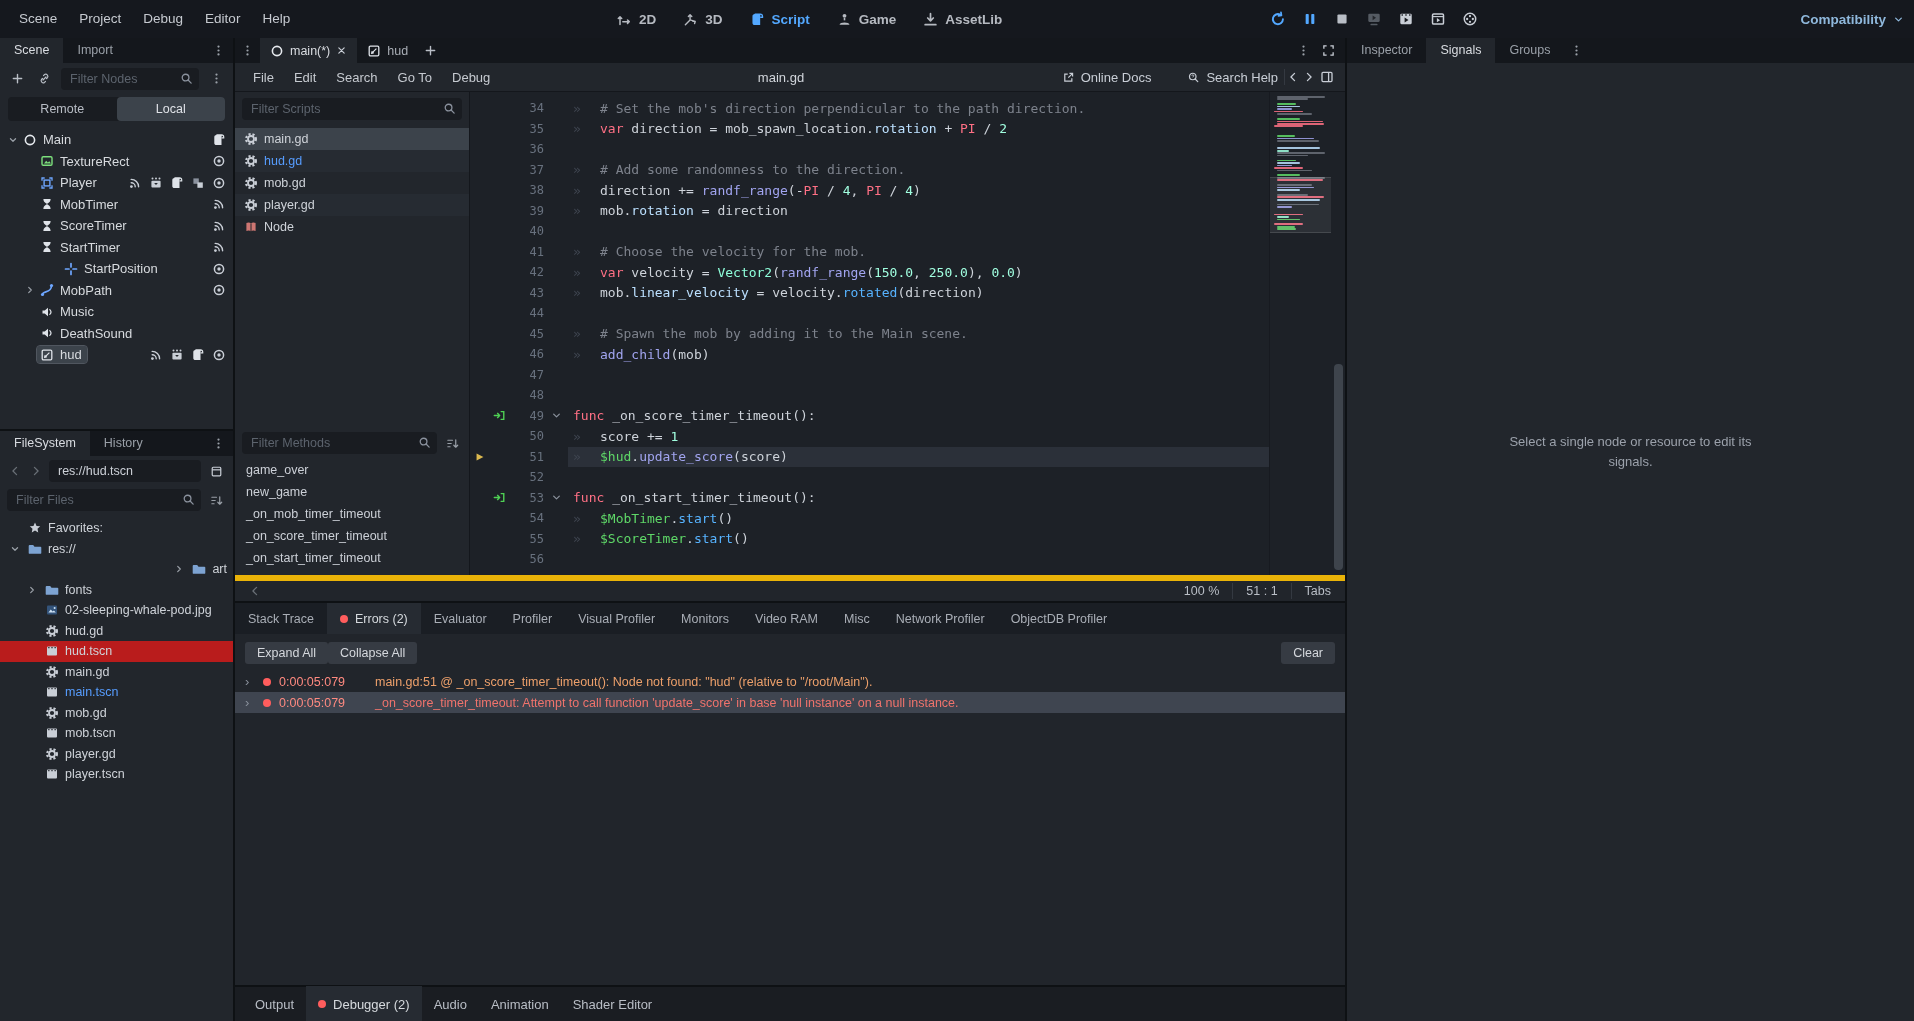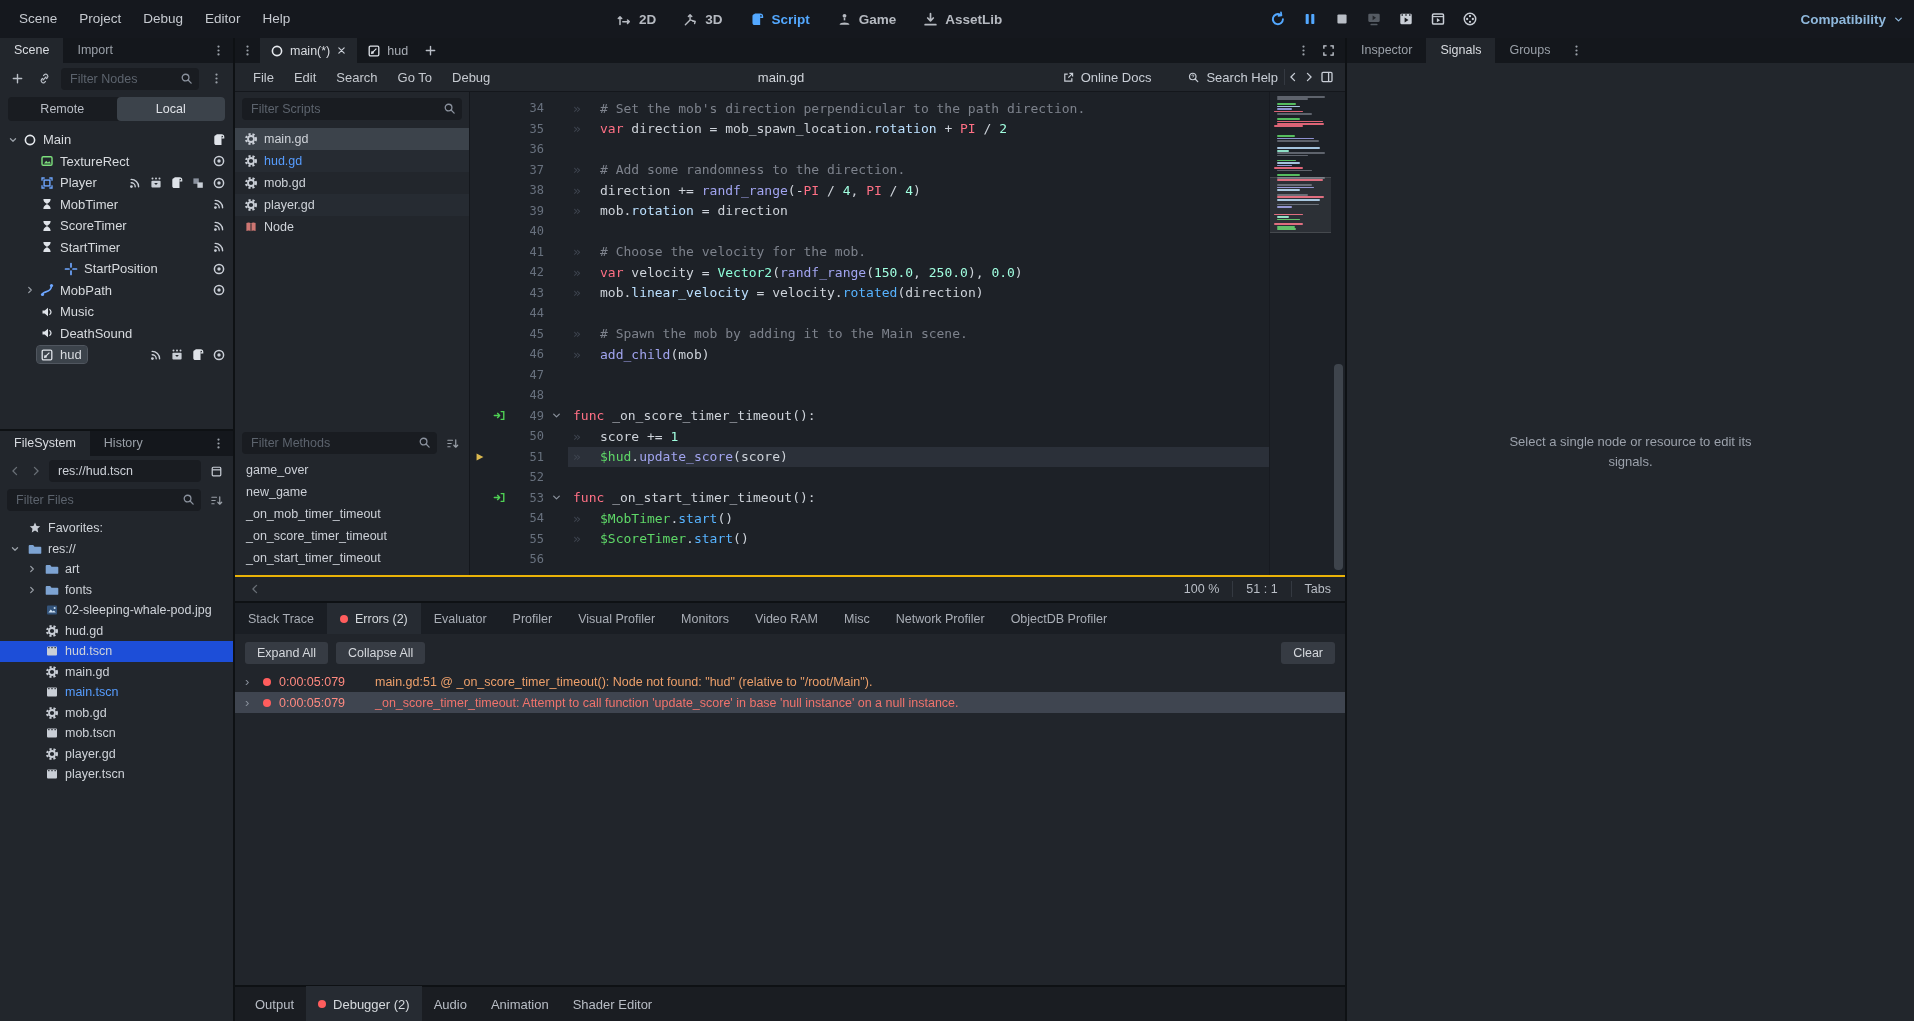--- a/index.html
+++ b/index.html
@@ -57,21 +57,21 @@
 
   
   .fs-dock { flex:1; display:flex; flex-direction:column; min-height:0; }
   .fs-nav { height:30px; display:flex; align-items:center; gap:5px; padding:0 7px; flex:none; }
   .navchev { width:16px; display:flex; justify-content:center; }
   .pathbar { flex:1; height:22px; background:#191c21; border-radius:4px; display:flex; align-items:center;
              padding:0 9px; font-size:12.5px; color:#ccd0d7; }
   .fs-filter { height:28px; display:flex; align-items:center; gap:5px; padding:0 7px; flex:none; }
   .fs-tree { flex:1; overflow:hidden; padding-top:4px; }
   .frow { height:20.5px; display:flex; align-items:center; gap:6px; padding-right:6px; font-size:12.5px; color:#cfd3d9; }
-  .frow.selected { background:#1d4ed8; }
+  .frow.selected { background:#b91c1c; }
   .frow.accent .fname { color:#579dff; }
 
   
   .file-tabstrip { height:25px; background:#14171c; display:flex; align-items:stretch; flex:none; }
   .ftab { display:flex; align-items:center; gap:6px; padding:0 10px; font-size:12.5px; color:#a9aeb6; }
   .ftab.active { background:#22262c; color:#d9dce1; }
   .strip-lead { display:flex; align-items:center; padding:0 6px; }
   .tabstrip-right { margin-left:auto; display:flex; align-items:center; gap:12px; padding-right:10px; }
 
   .editor-menubar { height:29px; background:#22262c; display:flex; align-items:center; padding:0 8px; flex:none;
@@ -108,31 +108,31 @@
   .tk-m { color:#bce0ff; } .tk-fc { color:#57b3ff; } .tk-gf { color:#a2a5f0; }
   .tk-ty { color:#8fffdb; } .tk-n { color:#a1ffe0; } .tk-np { color:#5fd868; }
 
   .minimap { position:absolute; top:0; bottom:0; right:14px; width:62px; background:#1d2127; border-left:1px solid #171a20; }
   .mm-bar { position:absolute; height:1.7px; border-radius:1px; }
   .mm-viewport { position:absolute; left:0; right:0; background:rgba(255,255,255,0.07);
                  border-top:1px solid rgba(255,255,255,0.12); border-bottom:1px solid rgba(255,255,255,0.12); }
   .vscrollbar { position:absolute; right:2px; width:9px; top:0; bottom:0; }
   .vthumb { position:absolute; left:0; right:0; top:272px; height:206px; background:#3e444c; border-radius:4px; }
 
-  .editor-status { height:26px; background:#21252b; border-top:2px solid #eab308; display:flex; align-items:center;
+  .editor-status { height:26px; background:#21252b; border-top:6px solid #eab308; display:flex; align-items:center;
                    padding:0 14px; font-size:12.5px; color:#b9bec6; flex:none; }
   .status-right { margin-left:auto; display:flex; align-items:center; gap:13px; }
 
   
   .debugger { height:384px; background:#21252b; border-top:2px solid #0e1114; display:flex; flex-direction:column; flex:none; }
   .dtabs { height:31px; background:#1a1e24; display:flex; align-items:stretch; flex:none; }
   .dtab { padding:0 13px; display:flex; align-items:center; gap:7px; font-size:12.5px; color:#a9aeb6; }
   .dtab.active { background:#262b32; color:#d6dade; }
   .reddot { width:8px; height:8px; border-radius:50%; background:#ff5d5d; flex:none; }
-  .dtoolbar { height:37px; display:flex; align-items:center; gap:8px; padding:0 10px; flex:none; }
+  .dtoolbar { height:37px; display:flex; align-items:center; padding:0 10px; flex:none; }
   .btn { background:#363b43; border-radius:3px; padding:4px 12px; font-size:12.5px; color:#d5d8dd; }
   .btn-clear { margin-left:auto; }
   .derrors { flex:none; }
   .erow { height:21px; display:flex; align-items:center; gap:8px; padding:0 10px; font-size:12.5px; }
   .erow.selected { background:#3f4550; }
   .exp { color:#8a919c; width:10px; font-size:13px; }
   .etime { color:#ff8a80; width:88px; flex:none; }
   .emsg.warn { color:#eda06b; } .emsg.err { color:#f0736c; }
   .dfiller { flex:1; }
 
@@ -646,21 +646,21 @@
                   <path d="M3.4 5.2L7 8.8l3.6-3.6" stroke="#9aa0a8" stroke-width="1.7" stroke-linecap="round" stroke-linejoin="round"></path>
                 </svg>
               </span>
               <span class="icon">
                 <svg width="14" height="14" viewBox="0 0 14 14" fill="none" xmlns="http://www.w3.org/2000/svg">
                   <path d="M1.6 3.1h3.6l1.3 1.6h5.9c.5 0 .9.4.9.9v5.3c0 .5-.4.9-.9.9H1.6a.9.9 0 0 1-.9-.9V4c0-.5.4-.9.9-.9z" fill="#7da3d2"></path>
                 </svg>
               </span>
               <span class="fname">res://</span>
             </div>
-            <div class="frow" style="padding-left: 25px;">
+            <div class="frow" style="padding-left: 25px; justify-content: flex-end;">
               <span class="tarrow">
                 <svg width="10" height="10" viewBox="0 0 14 14" fill="none" xmlns="http://www.w3.org/2000/svg">
                   <path d="M5.2 3.4L8.8 7l-3.6 3.6" stroke="#9aa0a8" stroke-width="1.7" stroke-linecap="round" stroke-linejoin="round"></path>
                 </svg>
               </span>
               <span class="icon">
                 <svg width="14" height="14" viewBox="0 0 14 14" fill="none" xmlns="http://www.w3.org/2000/svg">
                   <path d="M1.6 3.1h3.6l1.3 1.6h5.9c.5 0 .9.4.9.9v5.3c0 .5-.4.9-.9.9H1.6a.9.9 0 0 1-.9-.9V4c0-.5.4-.9.9-.9z" fill="#7da3d2"></path>
                 </svg>
               </span>

